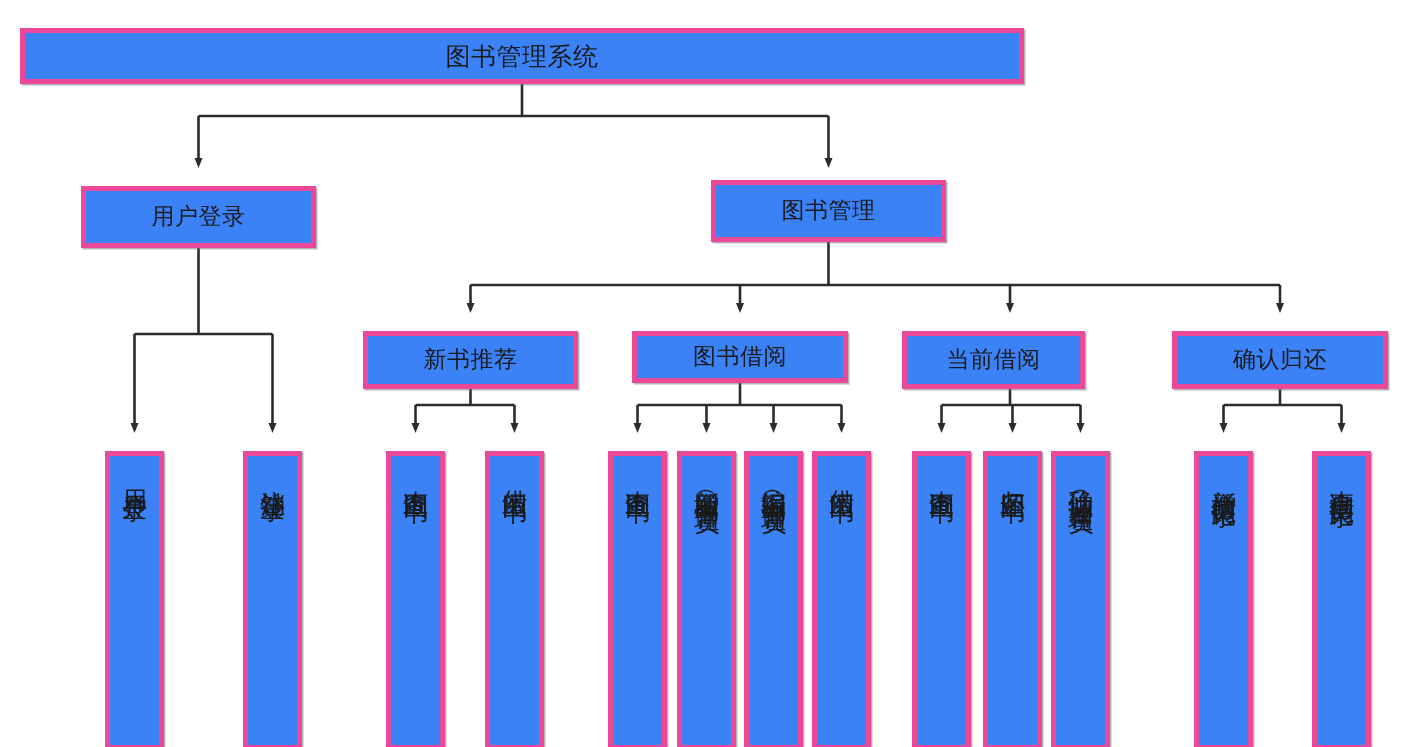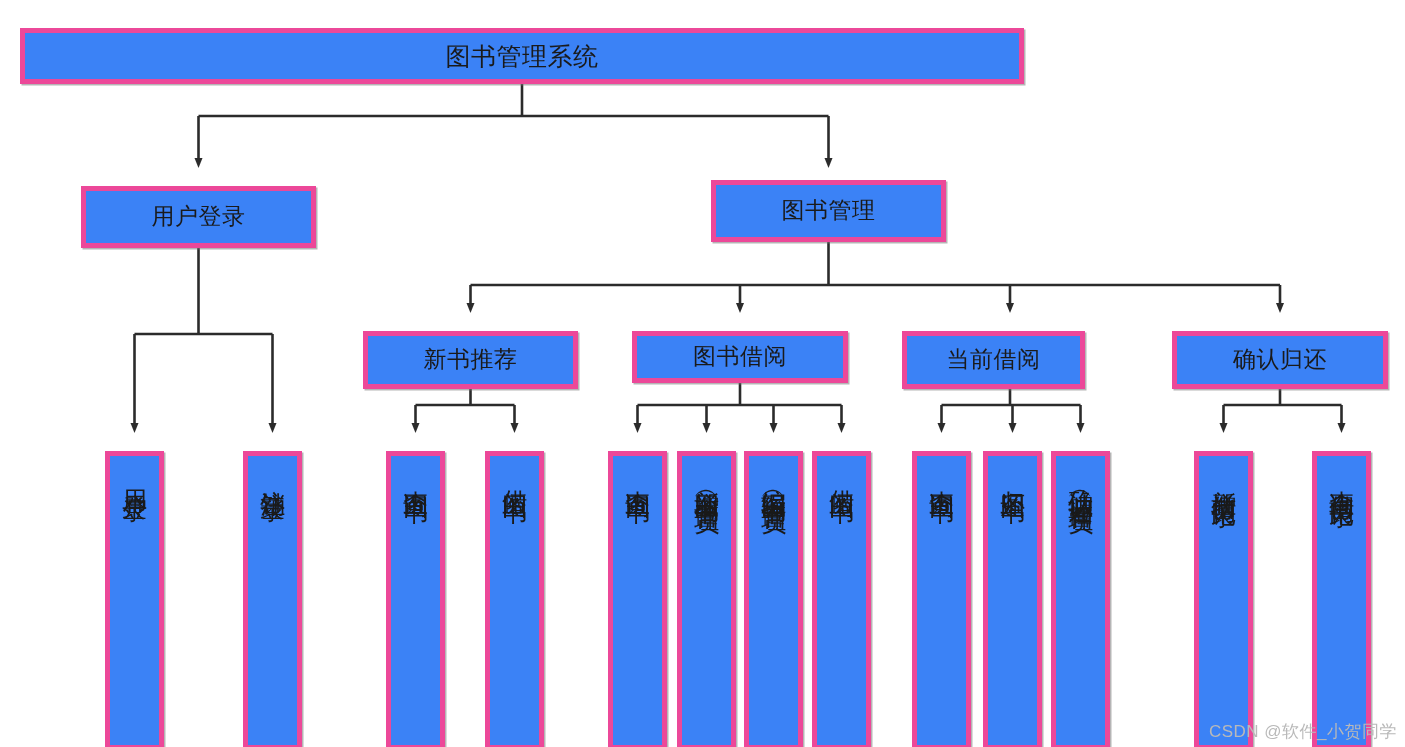--- a/index.html
+++ b/index.html
@@ -175,14 +175,13 @@
         <span class="label">确认归还（管理员）</span>
       </div>
       <div class="node vert" style="left: 1194px; top: 435px; width: 59px; height: 299px;">
         <span class="label">新增借阅记录</span>
       </div>
       <div class="node vert" style="left: 1312px; top: 435px; width: 59px; height: 299px;">
         <span class="label">查询借阅记录</span>
       </div>
     </div>
 
-  <div id="watermark">CSDN @软件_小贺同学</div>
 </div>
 
 </body></html>

